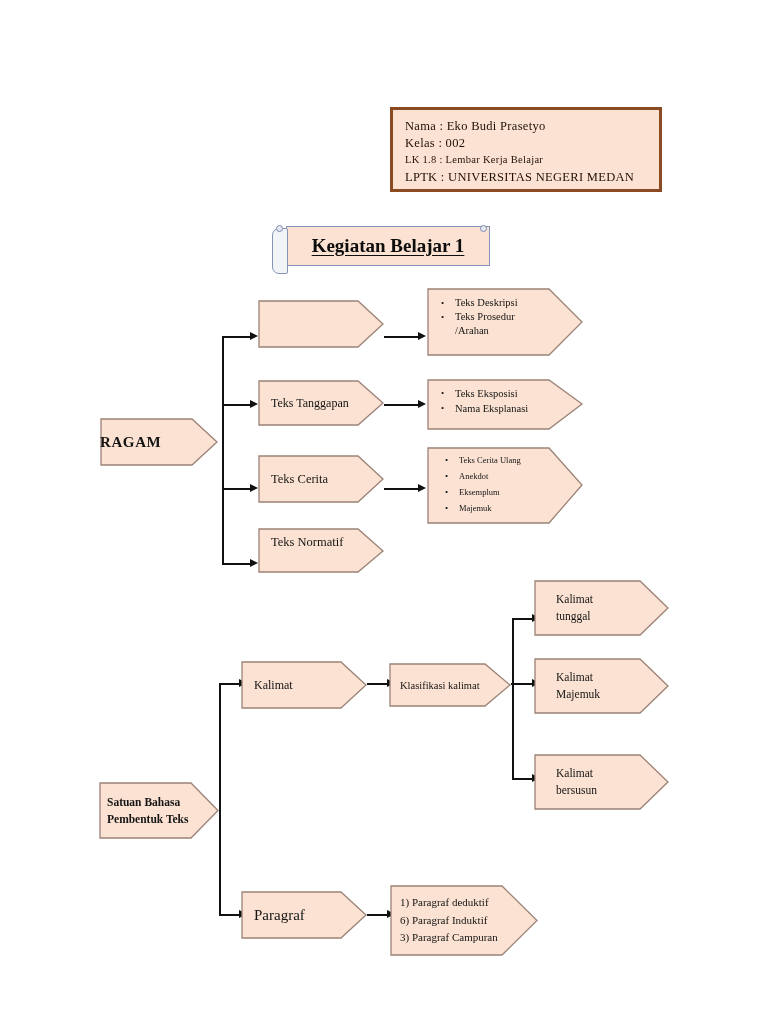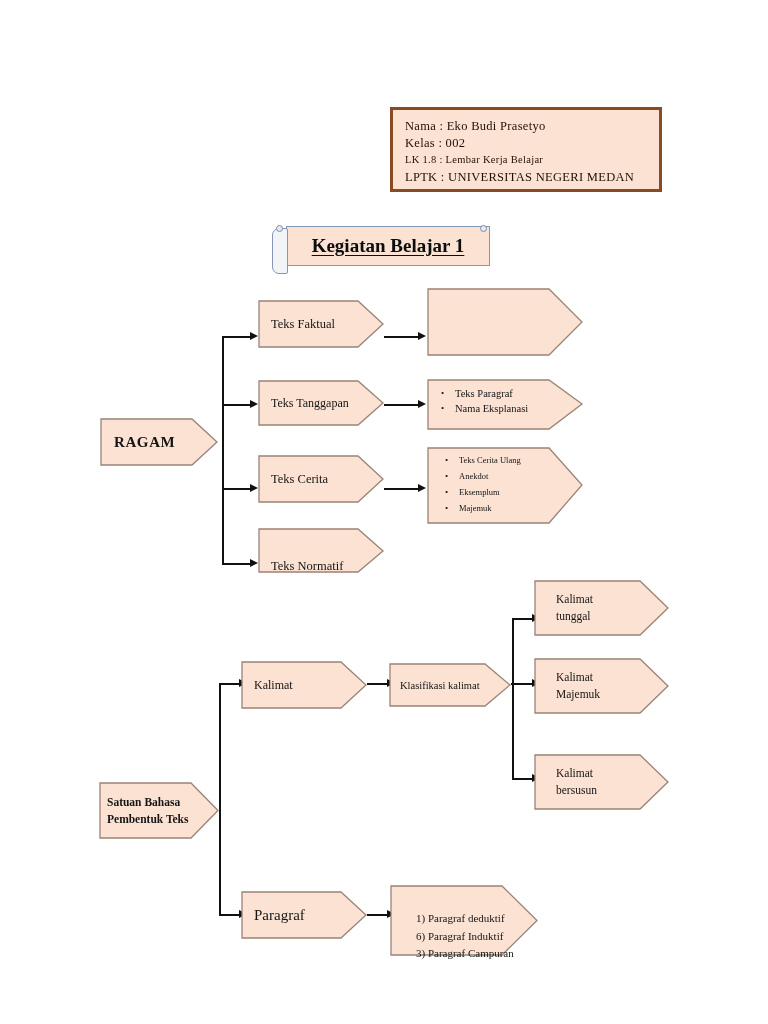--- a/index.html
+++ b/index.html
@@ -151,21 +151,21 @@
   .blist li::before {
     content: "\2022";
     position: absolute;
     left: 2px;
     top: 0;
     font-size: 9px;
   }
   .nlist {
     position: absolute;
     z-index: 3;
-    margin: 16px;
+    margin: 0;
     padding: 0;
     list-style: none;
     font-family: "Liberation Serif", "DejaVu Serif", serif;
     color: #151515;
   }
   .nlist li { white-space: nowrap; }
 
   
   .conn {
     position: absolute;
@@ -198,51 +198,55 @@
     <div class="banner-body"></div>
     <div class="banner-curl"></div>
     <div class="banner-knob left"></div>
     <div class="banner-knob right"></div>
     <div class="banner-title">Kegiatan Belajar 1</div>
   </div>
 
   <svg class="pent-svg" style="left:100px; top:418px;" width="118" height="48">
     <polygon points="1,1 92,1 117,24 92,47 1,47"></polygon>
   </svg>
-  <div class="node-text" style="left:100px; top:418px; width:96px; height:48px; display:flex; align-items:center; padding-left:14px; font-size:15px; font-weight:bold; letter-spacing:0.6px;">RAGAM</div>
+  <div class="node-text" style="left:100px; top:418px; width:96px; height:48px; display:flex; align-items:center; font-size:15px; font-weight:bold; letter-spacing:0.6px;">RAGAM</div>
 
   <div class="conn v" style="left:222px; top:336px; height:228px;"></div>
 
   <div class="conn h" style="left:222px; top:336px; width:30px;"></div>
   <div class="arrowhead" style="left:250px; top:332px;"></div>
   <svg class="pent-svg" style="left:258px; top:300px;" width="126" height="48">
     <polygon points="1,1 100,1 125,24 100,47 1,47"></polygon>
   </svg>
-  <div class="node-text" style="left:258px; top:300px; width:104px; height:48px; display:flex; align-items:center; padding-left:13px; font-size:12.5px;">Teks Faktual</div>
 
   <div class="conn h" style="left:384px; top:336px; width:36px;"></div>
   <div class="arrowhead" style="left:418px; top:332px;"></div>
   <svg class="pent-svg" style="left:427px; top:288px;" width="156" height="68">
     <polygon points="1,1 122,1 155,34 122,67 1,67"></polygon>
   </svg>
+  <ul class="blist" style="left:439px; top:296px; width:110px; font-size:10.5px; line-height:14px;">
+    <li>Teks  Deskripsi</li>
+    <li>Teks  Prosedur
+/Arahan</li>
+  </ul>
 
   <div class="conn h" style="left:222px; top:404px; width:30px;"></div>
   <div class="arrowhead" style="left:250px; top:400px;"></div>
   <svg class="pent-svg" style="left:258px; top:380px;" width="126" height="46">
     <polygon points="1,1 100,1 125,23 100,45 1,45"></polygon>
   </svg>
   <div class="node-text" style="left:258px; top:380px; width:104px; height:46px; display:flex; align-items:center; padding-left:13px; font-size:12px;">Teks Tanggapan</div>
 
   <div class="conn h" style="left:384px; top:404px; width:36px;"></div>
   <div class="arrowhead" style="left:418px; top:400px;"></div>
   <svg class="pent-svg" style="left:427px; top:379px;" width="156" height="51">
     <polygon points="1,1 122,1 155,25 122,50 1,50"></polygon>
   </svg>
   <ul class="blist" style="left:439px; top:386px; width:112px; font-size:10.5px; line-height:15px;">
-    <li>Teks Paragraf</li>
+    <li>Teks Eksposisi</li>
     <li>Nama  Eksplanasi</li>
   </ul>
 
   <div class="conn h" style="left:222px; top:488px; width:30px;"></div>
   <div class="arrowhead" style="left:250px; top:484px;"></div>
   <svg class="pent-svg" style="left:258px; top:455px;" width="126" height="48">
     <polygon points="1,1 100,1 125,24 100,47 1,47"></polygon>
   </svg>
   <div class="node-text" style="left:258px; top:455px; width:104px; height:48px; display:flex; align-items:center; padding-left:13px; font-size:12.5px;">Teks Cerita</div>
 
@@ -256,21 +260,21 @@
     <li>Anekdot</li>
     <li>Eksemplum</li>
     <li>Majemuk</li>
   </ul>
 
   <div class="conn h" style="left:222px; top:563px; width:30px;"></div>
   <div class="arrowhead" style="left:250px; top:559px;"></div>
   <svg class="pent-svg" style="left:258px; top:528px;" width="126" height="45">
     <polygon points="1,1 100,1 125,23 100,44 1,44"></polygon>
   </svg>
-  <div class="node-text" style="left:258px; top:544px; width:104px; height:45px; display:flex; align-items:center; padding-left:13px; font-size:12.5px;">Teks Normatif</div>
+  <div class="node-text" style="left:258px; top:520px; width:104px; height:45px; display:flex; align-items:center; padding-left:13px; font-size:12.5px;">Teks Normatif</div>
 
   <svg class="pent-svg" style="left:99px; top:782px;" width="120" height="57">
     <polygon points="1,1 92,1 119,28.5 92,56 1,56"></polygon>
   </svg>
   <div class="node-text" style="left:99px; top:782px; width:96px; height:57px; display:flex; align-items:center; padding-left:8px; font-size:11.5px; font-weight:bold; line-height:17px;">Satuan Bahasa
 Pembentuk Teks</div>
 
   <div class="conn v" style="left:219px; top:683px; height:232px;"></div>
 
   <div class="conn h" style="left:219px; top:683px; width:22px;"></div>

